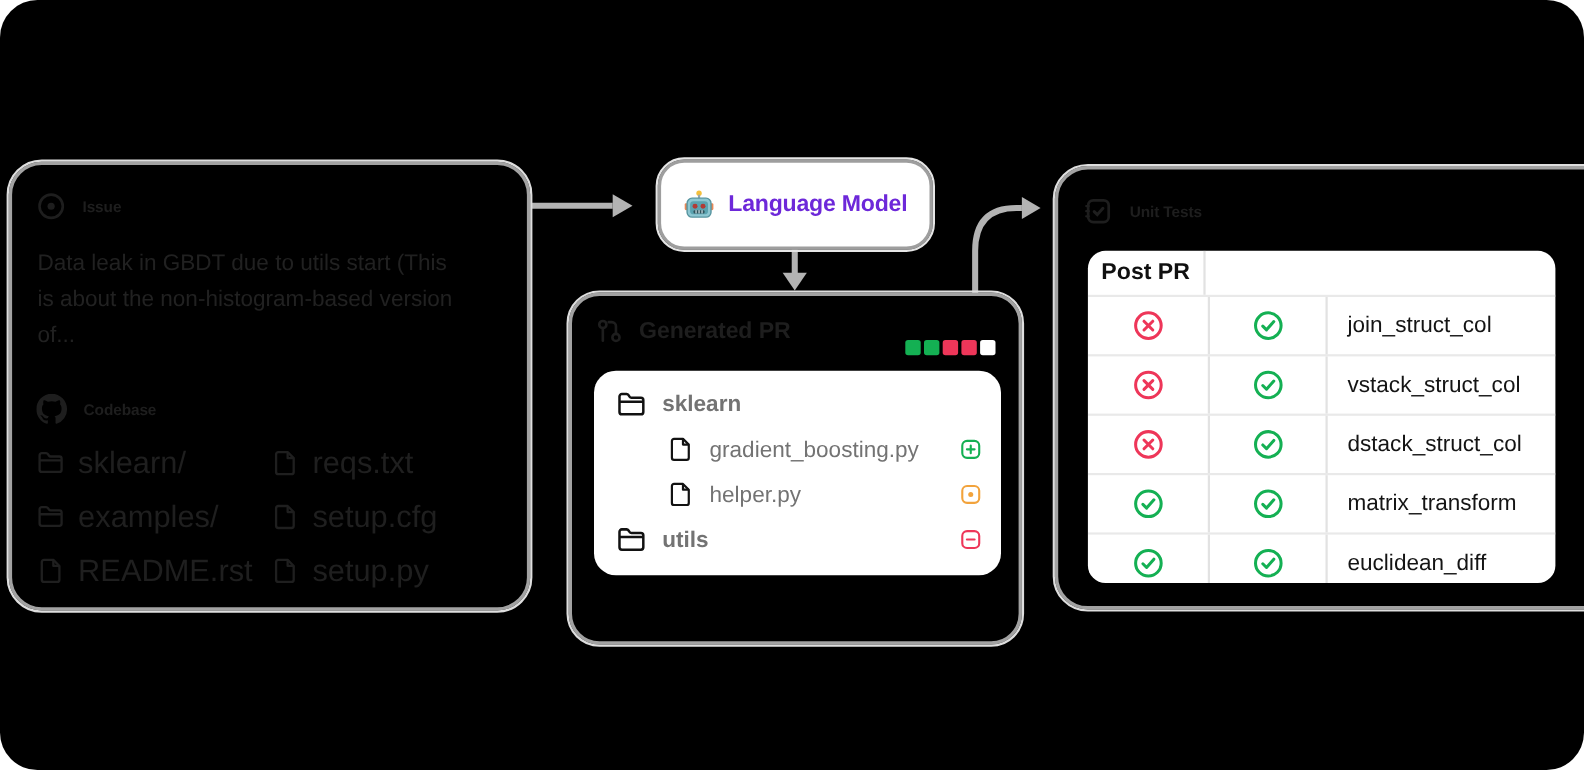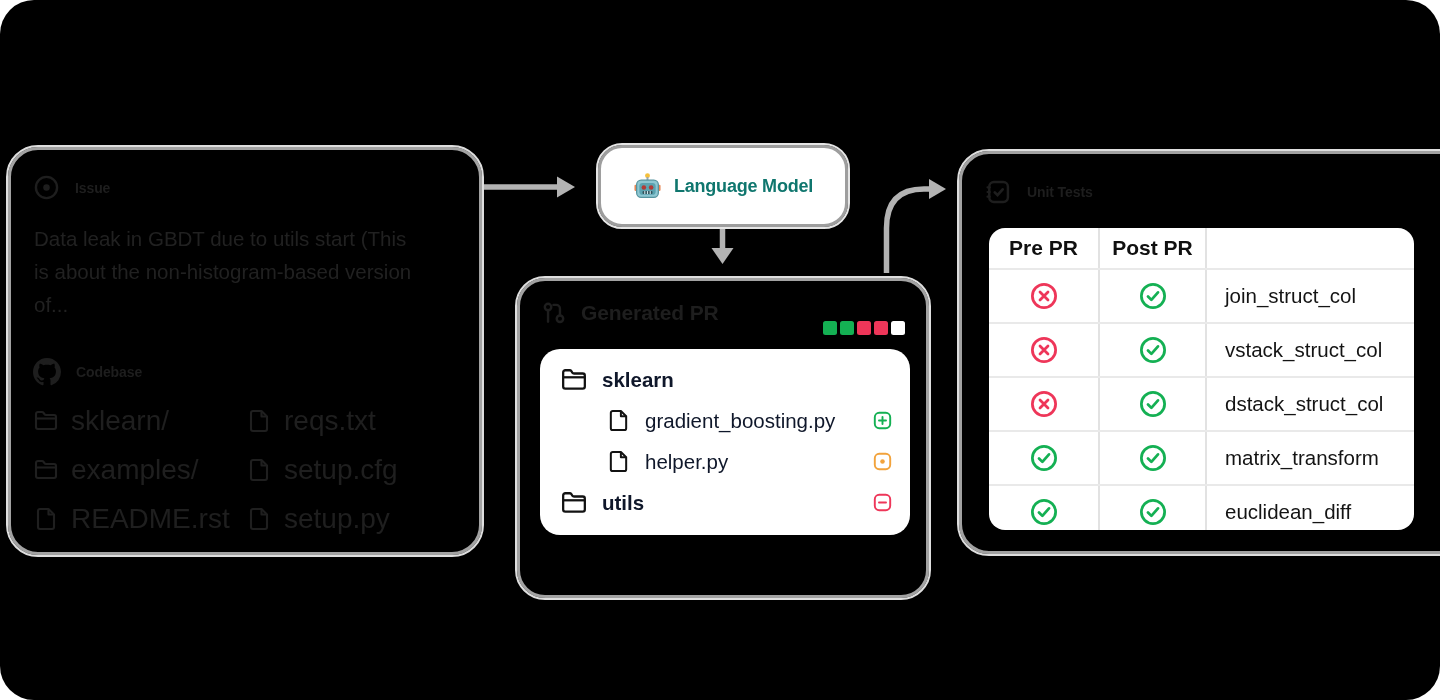--- a/index.html
+++ b/index.html
@@ -2,43 +2,43 @@
 <html><head>
 <meta charset="utf-8">
 <style>
   html,body{margin:0;padding:0;background:#ffffff;}
   body{font-family:"Liberation Sans","DejaVu Sans",sans-serif;width:1440px;height:700px;position:relative;}
   .canvas{position:absolute;left:0;top:0;width:1440px;height:700px;background:#000;border-radius:34px;overflow:hidden;}
   .arrows{position:absolute;left:0;top:0;width:1440px;height:700px;pointer-events:none;}
 
   .panel{position:absolute;background:#000;border:3px solid #a2a2a2;outline:2px solid #dedede;border-radius:30px;box-sizing:border-box;}
   .issue-panel{left:8px;top:147px;width:474px;height:408px;}
-  .pr-panel{left:517px;top:278px;width:412px;height:320px;border-radius:28px;}
+  .pr-panel{left:517px;top:266px;width:412px;height:320px;border-radius:28px;}
   .ut-panel{left:959px;top:151px;width:573px;height:403px;}
 
   .lm-box{position:absolute;left:598px;top:145px;width:250px;height:82px;background:#fff;border:3px solid #9e9e9e;outline:2px solid #e6e6e6;border-radius:24px;box-sizing:border-box;display:flex;align-items:center;justify-content:center;gap:12px;}
-  .lm-box .lm-label{font-size:18px;font-weight:700;color:#0f766e;letter-spacing:-0.2px;}
+  .lm-box .lm-label{font-size:21px;font-weight:700;color:#6d28d9;letter-spacing:-0.2px;}
 
   .panel-title{display:flex;align-items:center;gap:15px;margin:24px 0 0 22px;color:#1e1e1e;font-size:14px;font-weight:700;letter-spacing:-0.1px;}
   .panel-title svg{flex:0 0 auto;}
 
   .issue-body{margin:21px 24px 0 23px;color:#212121;font-size:20.5px;line-height:33px;font-weight:500;}
   .cb-title{margin-top:37px;}
   .cb-grid{display:grid;grid-template-columns:213px auto;row-gap:17px;margin:19px 0 0 23px;}
   .cb-item{display:flex;align-items:center;gap:13px;color:#1f1f1f;font-size:28px;font-weight:500;}
 
   .pr-title{margin:19px 0 0 21px;font-size:21px;gap:14px;}
   .pr-stats{position:absolute;right:21px;top:33px;display:flex;align-items:center;gap:5px;font-size:24px;font-weight:700;}
   .pr-stats .add{color:var(--green);}
   .pr-stats .del{color:var(--red);}
   .squares{display:flex;gap:3px;margin-left:9px;}
   .sq{width:14px;height:14px;border-radius:2.5px;display:inline-block;}
 
   .pr-card{position:absolute;left:20px;top:68px;width:370px;height:186px;background:#fff;border-radius:20px;box-sizing:border-box;padding:10px 17px 0 17px;}
-  .tree-row{display:flex;align-items:center;height:41px;color:#0f172a;font-size:20.5px;}
+  .tree-row{display:flex;align-items:center;height:41px;color:#737373;font-size:20.5px;}
   .tree-row .t-name{margin-left:15px;}
   .tree-row.lvl0{padding-left:4px;font-weight:600;}
   .tree-row.lvl1{padding-left:50px;font-weight:500;}
   .t-status{margin-left:auto;display:flex;align-items:center;}
 
   .ut-table{position:absolute;left:27px;top:74px;width:425px;height:302px;background:#fff;border-radius:16px;overflow:hidden;box-sizing:border-box;}
   .ut-row{display:flex;height:52px;align-items:stretch;border-top:2px solid #e9e9e9;}
   .ut-row.hdr{height:40px;border-top:none;}
   .ut-cell{display:flex;align-items:center;justify-content:center;box-sizing:border-box;}
   .ut-cell.c1{width:111px;border-right:2px solid #e2e2e2;}
@@ -225,21 +225,20 @@
     <div class="panel-title">
       <svg width="28" height="28" viewBox="0 0 24 24" fill="none" stroke="#1e1e1e" stroke-width="2.1" stroke-linecap="round">
         <rect x="4.5" y="3.5" width="16" height="17" rx="4"></rect>
         <path d="M3 8h2M3 12h2M3 16h2" stroke-width="1.8"></path>
         <path d="M9.2 12.3l2.4 2.4 4.4-5" stroke-width="2.3"></path>
       </svg>
       <span>Unit Tests</span>
     </div>
     <div class="ut-table">
       <div class="ut-row hdr">
-        <div class="ut-cell c1">Pre PR</div>
         <div class="ut-cell c2">Post PR</div>
       </div>
       <div>
           <div class="ut-row">
             <div class="ut-cell c1">
               <svg width="30" height="30" viewBox="0 0 24 24" fill="none" stroke="#EE3659" stroke-width="2.2" stroke-linecap="round">
                 <circle cx="12" cy="12" r="9.3"></circle>
                 <path d="M8.8 8.8l6.4 6.4M15.2 8.8l-6.4 6.4"></path>
               </svg>
             </div>

